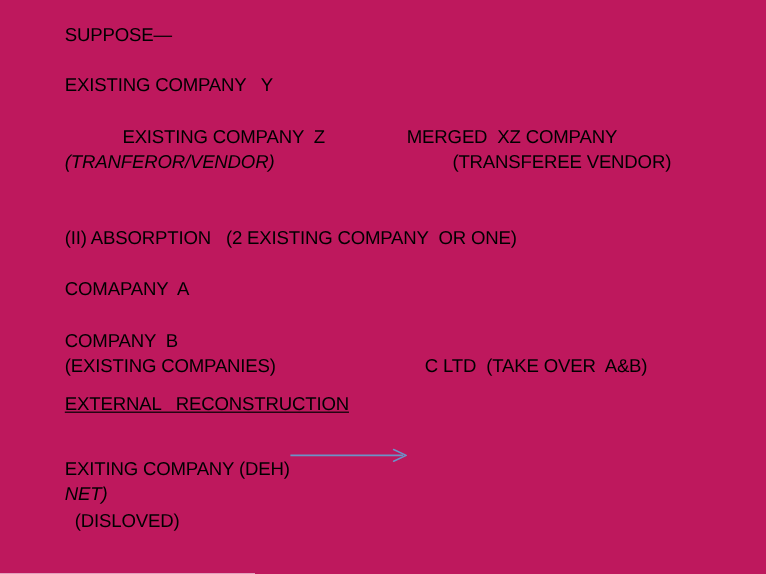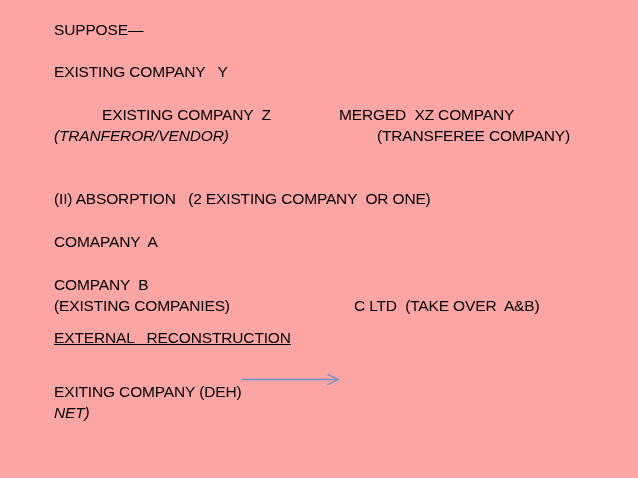--- a/index.html
+++ b/index.html
@@ -8,21 +8,21 @@
     padding: 0;
     background: #ffffff;
   }
   body {
     font-family: "Liberation Sans", sans-serif;
   }
   #slide {
     position: relative;
     width: 638px;
     height: 478px;
-    background: #fca5a5;
+    background: #be185d;
     overflow: hidden;
   }
   .txt {
     position: absolute;
     white-space: pre;
     color: #000000;
     font-family: "Liberation Sans", sans-serif;
     font-size: 15.5px;
     line-height: 21px;
     font-weight: 400;
@@ -66,38 +66,39 @@
   <div class="txt" id="l-suppose">SUPPOSE—</div>
 
   <div class="txt" id="l-existing-y">EXISTING COMPANY   Y</div>
 
   <div class="txt" id="l-existing-z">EXISTING COMPANY  Z</div>
 
   <div class="txt" id="l-transferor">(TRANFEROR/VENDOR)</div>
 
   <div class="txt" id="r-merged-xz">MERGED  XZ COMPANY</div>
 
-  <div class="txt" id="r-transferee">(TRANSFEREE COMPANY)</div>
+  <div class="txt" id="r-transferee">(TRANSFEREE VENDOR)</div>
 
   <div class="txt" id="l-absorption">(II) ABSORPTION   (2 EXISTING COMPANY  OR ONE)</div>
 
   <div class="txt" id="l-company-a">COMAPANY  A</div>
 
   <div class="txt" id="l-company-b">COMPANY  B</div>
 
   <div class="txt" id="l-existing-comps">(EXISTING COMPANIES)</div>
 
   <div class="txt" id="r-cltd">C LTD  (TAKE OVER  A&amp;B)</div>
 
   <div class="txt" id="l-external">EXTERNAL   RECONSTRUCTION</div>
 
   <div class="txt" id="l-exiting-deh">EXITING COMPANY (DEH)</div>
 
   <div class="txt" id="l-net">NET)</div>
 
+  <div class="txt" id="l-disloved">  (DISLOVED)</div>
 
 
   <div id="arrow-wrap">
     <svg width="104" height="18" viewBox="0 0 104 18" xmlns="http://www.w3.org/2000/svg">
       <line x1="2" y1="9.5" x2="96" y2="9.5" stroke="#6b93c8" stroke-width="1.3"></line>
       <path d="M 88 4.6 L 98.5 9.5 L 88 14.4" fill="none" stroke="#6b93c8" stroke-width="1.3" stroke-linecap="round" stroke-linejoin="round"></path>
     </svg>
   </div>
 
 </div>

